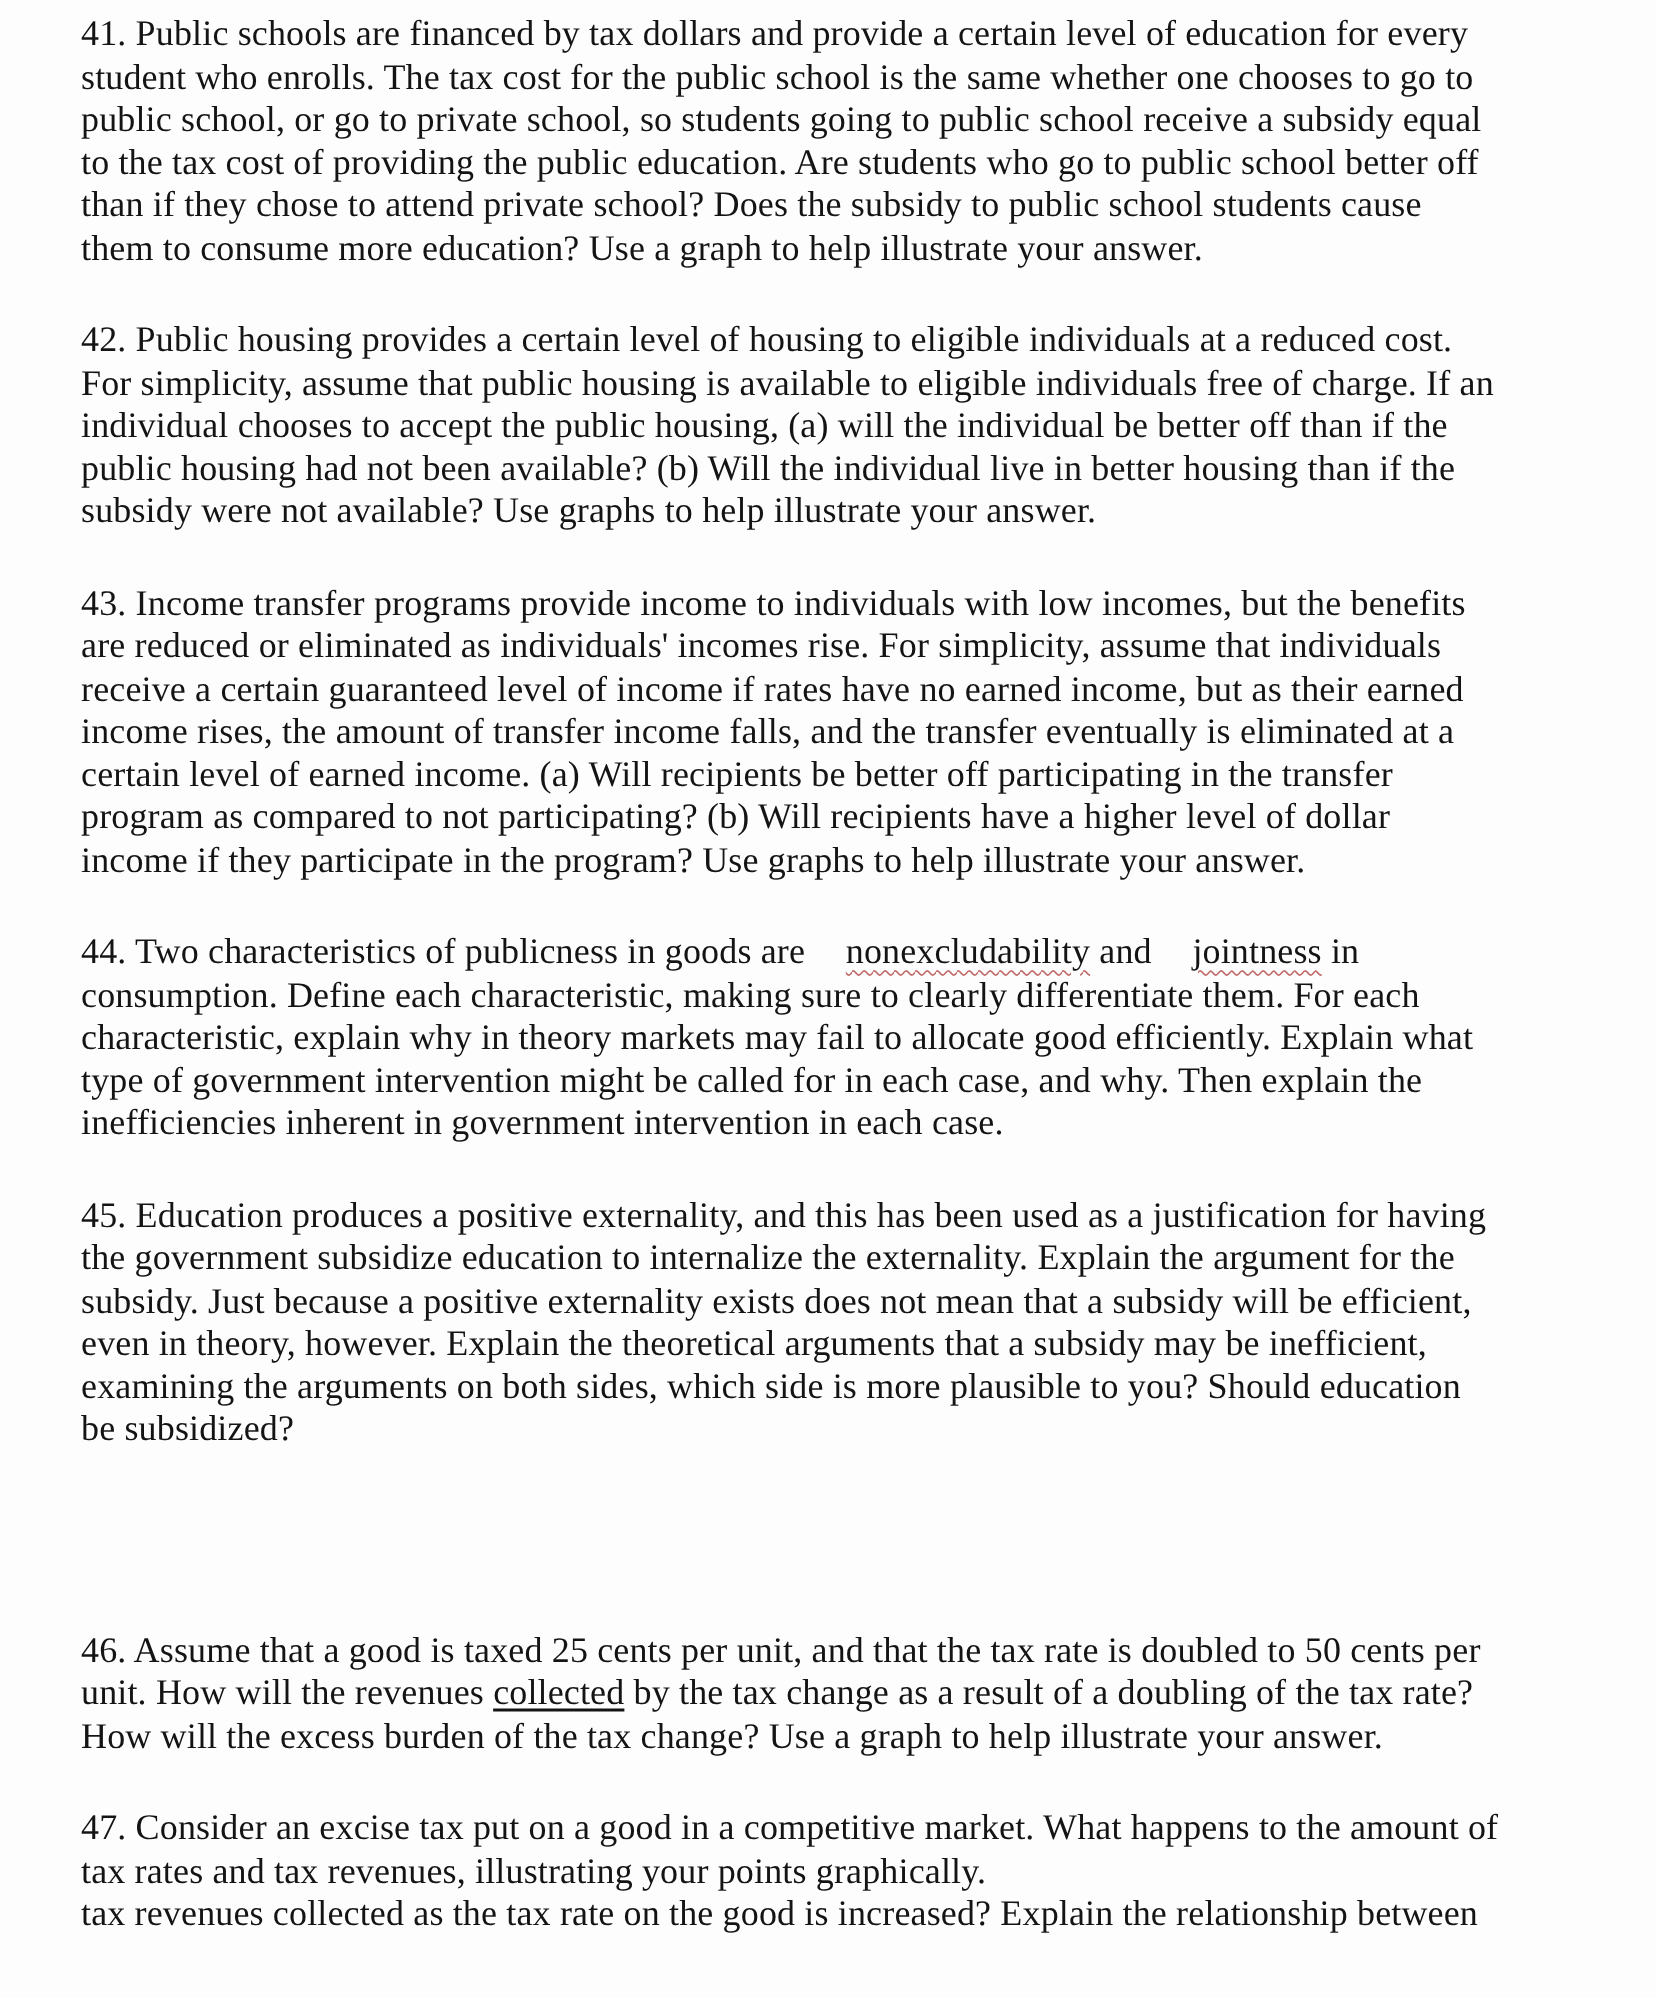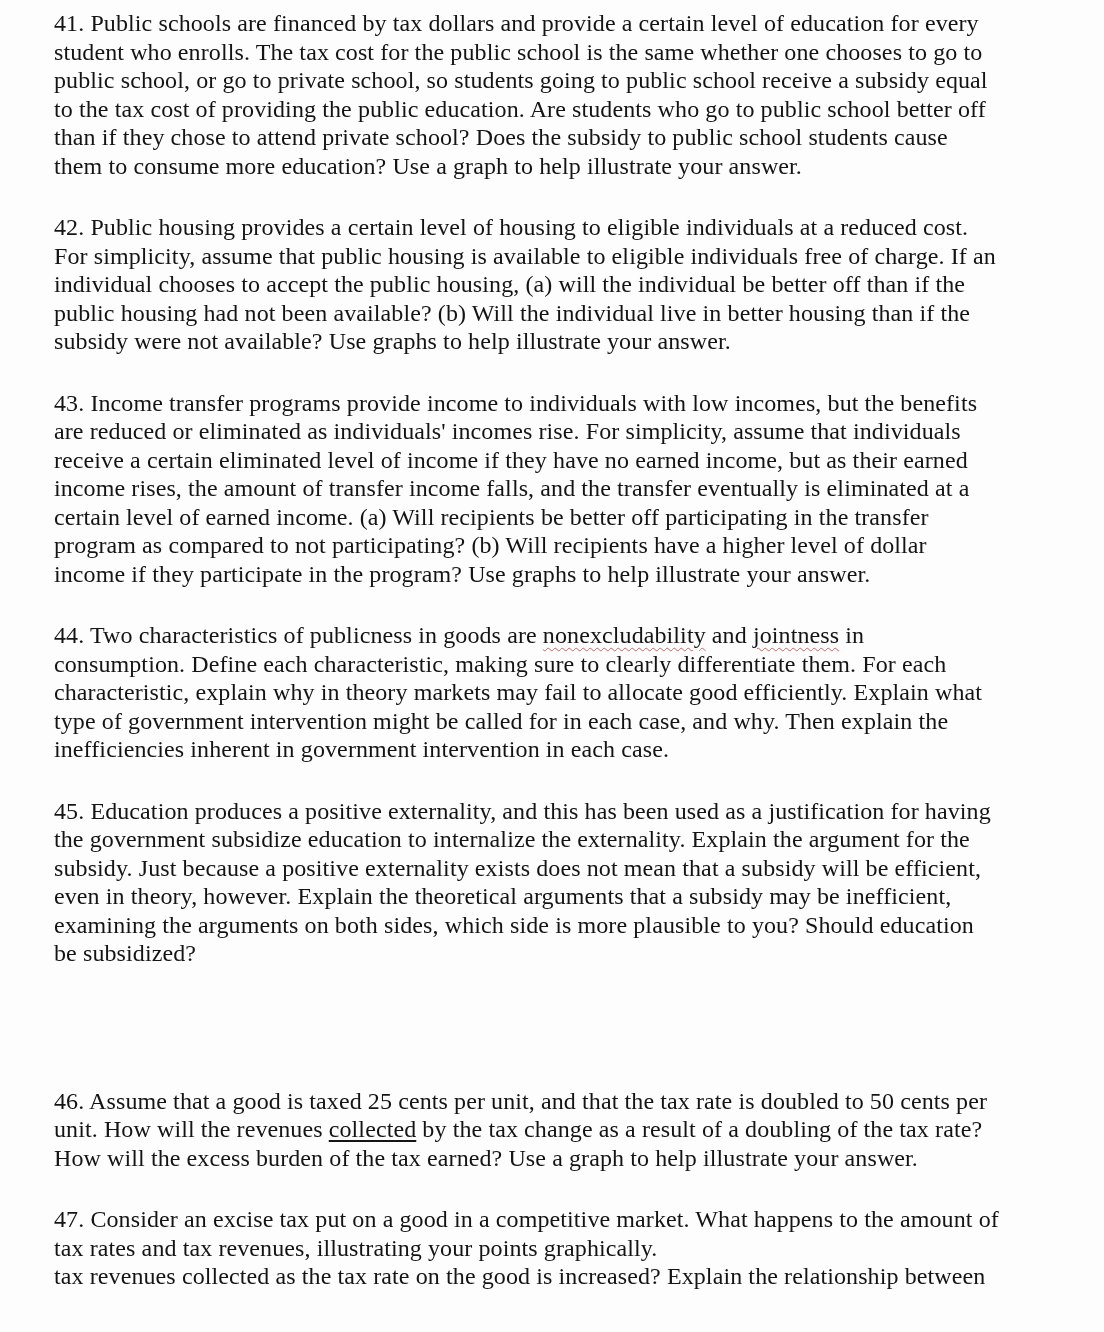--- a/index.html
+++ b/index.html
@@ -32,20 +32,21 @@
     height: 28.5px;
     white-space: nowrap;
     letter-spacing: 0.1px;
   }
   .mark-spell {
     text-decoration-line: underline;
     text-decoration-style: wavy;
     text-decoration-color: #c16a68;
     text-decoration-thickness: 1px;
     text-underline-offset: 4px;
+    margin-left: 21px;
   }
   .mark-grammar {
     text-decoration-line: underline;
     text-decoration-style: double;
     text-decoration-color: #3c8278;
     text-decoration-thickness: 1px;
     text-underline-offset: 3px;
     text-decoration: underline;
   }
 </style>
@@ -65,21 +66,21 @@
       <div class="paragraph">
         <div class="line">42. Public housing provides a certain level of housing to eligible individuals at a reduced cost.</div>
         <div class="line">For simplicity, assume that public housing is available to eligible individuals free of charge. If an</div>
         <div class="line">individual chooses to accept the public housing, (a) will the individual be better off than if the</div>
         <div class="line">public housing had not been available? (b) Will the individual live in better housing than if the</div>
         <div class="line">subsidy were not available? Use graphs to help illustrate your answer.</div>
       </div>
       <div class="paragraph">
         <div class="line">43. Income transfer programs provide income to individuals with low incomes, but the benefits</div>
         <div class="line">are reduced or eliminated as individuals' incomes rise. For simplicity, assume that individuals</div>
-        <div class="line">receive a certain eliminated level of income if they have no earned income, but as their earned</div>
+        <div class="line">receive a certain guaranteed level of income if rates have no earned income, but as their earned</div>
         <div class="line">income rises, the amount of transfer income falls, and the transfer eventually is eliminated at a</div>
         <div class="line">certain level of earned income. (a) Will recipients be better off participating in the transfer</div>
         <div class="line">program as compared to not participating? (b) Will recipients have a higher level of dollar</div>
         <div class="line">income if they participate in the program? Use graphs to help illustrate your answer.</div>
       </div>
       <div class="paragraph">
         <div class="line">44. Two characteristics of publicness in goods are <span class="mark-spell">nonexcludability</span> and <span class="mark-spell">jointness</span> in</div>
         <div class="line">consumption. Define each characteristic, making sure to clearly differentiate them. For each</div>
         <div class="line">characteristic, explain why in theory markets may fail to allocate good efficiently. Explain what</div>
         <div class="line">type of government intervention might be called for in each case, and why. Then explain the</div>
@@ -89,21 +90,21 @@
         <div class="line">45. Education produces a positive externality, and this has been used as a justification for having</div>
         <div class="line">the government subsidize education to internalize the externality. Explain the argument for the</div>
         <div class="line">subsidy. Just because a positive externality exists does not mean that a subsidy will be efficient,</div>
         <div class="line">even in theory, however. Explain the theoretical arguments that a subsidy may be inefficient,</div>
         <div class="line">examining the arguments on both sides, which side is more plausible to you? Should education</div>
         <div class="line">be subsidized?</div>
       </div>
       <div class="paragraph">
         <div class="line">46. Assume that a good is taxed 25 cents per unit, and that the tax rate is doubled to 50 cents per</div>
         <div class="line">unit. How will the revenues <span class="mark-grammar">collected</span> by the tax change as a result of a doubling of the tax rate?</div>
-        <div class="line">How will the excess burden of the tax earned? Use a graph to help illustrate your answer.</div>
+        <div class="line">How will the excess burden of the tax change? Use a graph to help illustrate your answer.</div>
       </div>
       <div class="paragraph">
         <div class="line">47. Consider an excise tax put on a good in a competitive market. What happens to the amount of</div>
         <div class="line">tax rates and tax revenues, illustrating your points graphically.</div>
         <div class="line">tax revenues collected as the tax rate on the good is increased? Explain the relationship between</div>
       </div>
     </div>
 </div>
 
 </body></html>

